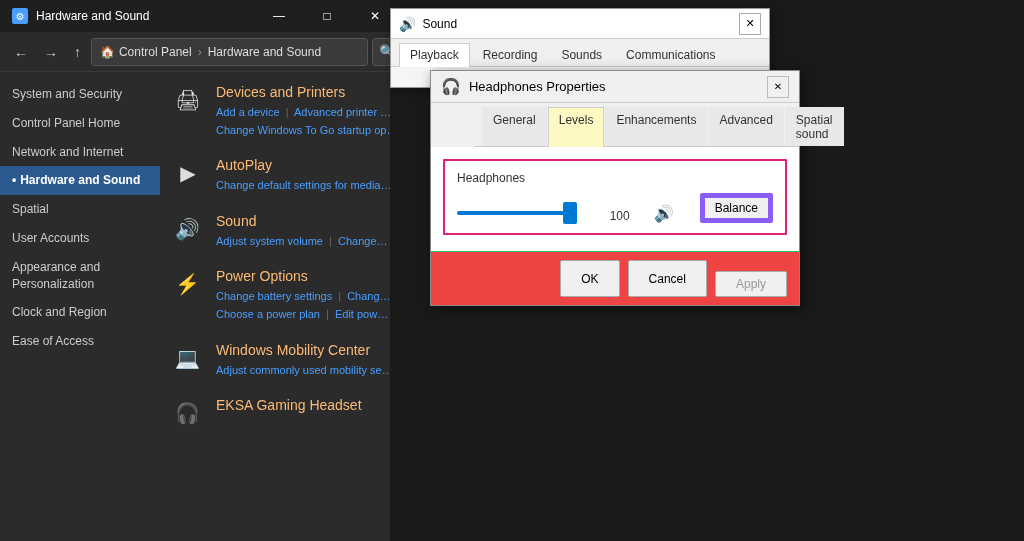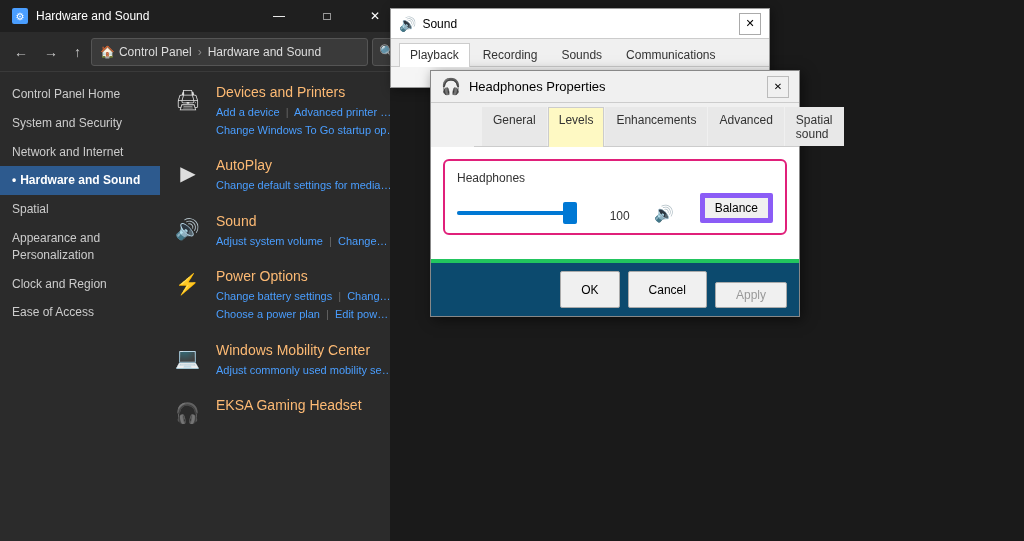--- a/index.html
+++ b/index.html
@@ -285,23 +285,23 @@
       z-index: 1;
     }
 
     .hp-content {
       background: #fff;
       padding: 12px;
     }
 
     .levels-box {
       border: 2px solid #e0207a;
-      border-radius: 6px;
+      border-radius: 1px;
       padding: 10px 12px;
-      margin-bottom: 12px;
+      margin-bottom: 4px;
     }
     .levels-label {
       font-size: 12px;
       color: #333;
       margin-bottom: 8px;
     }
     .levels-row {
       display: flex;
       align-items: flex-end;
       gap: 25px;
@@ -350,26 +350,26 @@
     .balance-btn {
       padding: 3px 10px;
       background: #f0f0f0;
       border: 5px solid #8b5cf6;
       font-size: 12px;
       cursor: pointer;
       border-radius: 2px;
     }
 
     .hp-footer {
-      background: #0c4a6e;
+      background: #ef4444;
       padding: 8px 12px;
       display: flex;
       justify-content: flex-end;
       gap: 8px;
-      border-top: 4px solid #22c55e;
+      border-top: 1px solid #22c55e;
     }
     .hp-btn {
       padding: 5px 20px;
       font-size: 12px;
       cursor: pointer;
       background: #f0f0f0;
       border: 1px solid #aaa;
       border-radius: 2px;
     }
     .hp-btn.apply { color: #999; cursor: default; margin-top: 11px; }
@@ -408,25 +408,26 @@
       <span>Hardware and Sound</span>
     </div>
     <div class="search-box">
       <span>🔍</span>
     </div>
   </div>
 
   <div class="content-area">
 
     <div class="sidebar">
+      <div class="sidebar-item">System and Security</div>
       <div class="sidebar-item">Control Panel Home</div>
-      <div class="sidebar-item">System and Security</div>
       <div class="sidebar-item">Network and Internet</div>
       <div class="sidebar-item active">Hardware and Sound</div>
       <div class="sidebar-item">Spatial</div>
+      <div class="sidebar-item">User Accounts</div>
       <div class="sidebar-item">Appearance and Personalization</div>
       <div class="sidebar-item">Clock and Region</div>
       <div class="sidebar-item">Ease of Access</div>
     </div>
 
     <div class="main-content">
 
       <div class="category-item">
         <div class="category-icon">🖨</div>
         <div class="category-content">

